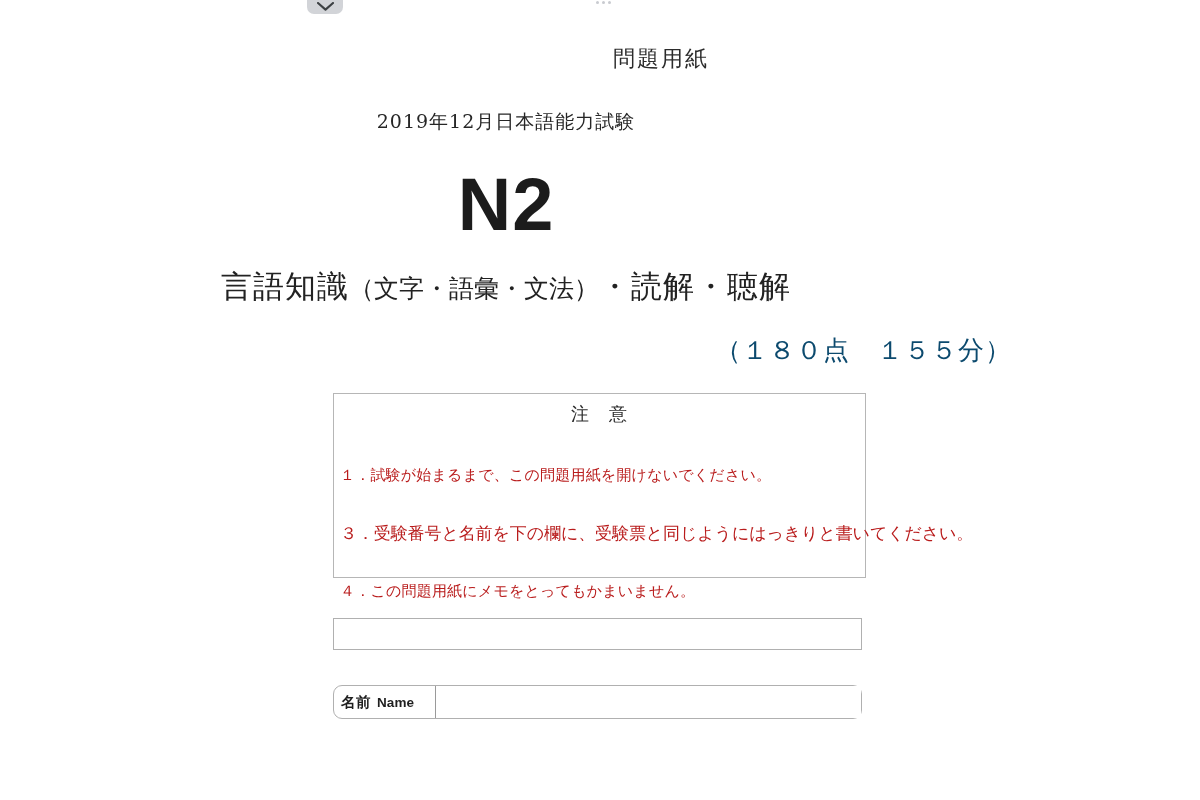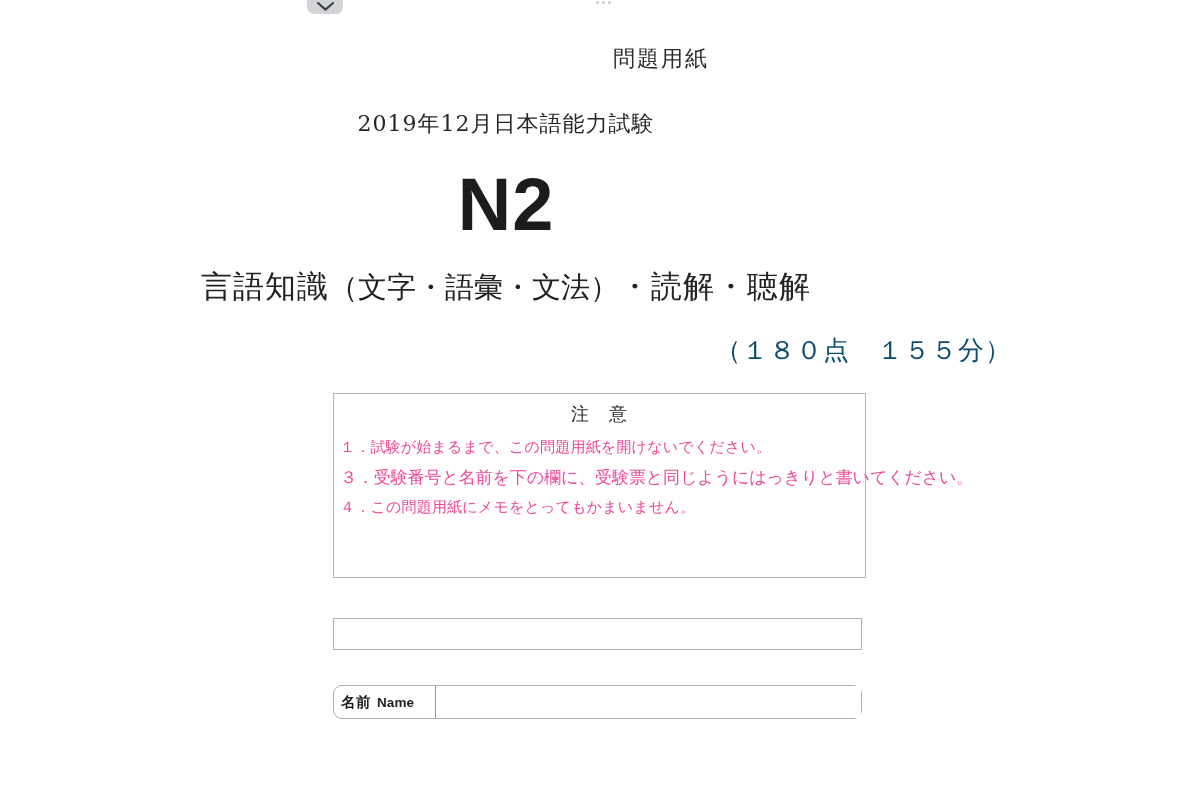--- a/index.html
+++ b/index.html
@@ -83,21 +83,21 @@
     font-size: 22px;
     letter-spacing: 2px;
     font-family: "DejaVu Serif", "Liberation Serif", serif;
     color: #2b2b2b;
   }
 
   #exam-date-title {
     left: 0; right: 0;
     top: 109px;
     text-align: center;
-    font-size: 22px;
+    font-size: 19px;
     letter-spacing: 1px;
     font-family: "DejaVu Serif", "Liberation Serif", serif;
     color: #262626;
   }
 
   #level-heading {
     left: 0; right: 0;
     top: 168px;
     text-align: center;
     font-size: 74px;
@@ -111,21 +111,21 @@
   #subject-line {
     left: 0; right: 0;
     top: 266px;
     text-align: center;
     font-size: 31px;
     letter-spacing: 1px;
     font-family: "DejaVu Serif", "Liberation Serif", serif;
     color: #222222;
   }
   #subject-line .paren-group {
-    font-size: 29px;
+    font-size: 25px;
     letter-spacing: 0px;
   }
 
   #score-time-line {
     left: 0; right: 0;
     top: 333px;
     text-align: right;
     font-size: 26px;
     letter-spacing: 1px;
     font-family: "DejaVu Serif", "Liberation Serif", serif;
@@ -156,23 +156,24 @@
   #notice-list {
     position: absolute;
     left: 6px;
     right: 4px;
     top: 38px;
   }
   .notice-item {
     font-size: 15px;
     line-height: 30px;
     white-space: nowrap;
-    color: #ec4899;
+    color: #b91c1c;
     font-family: "DejaVu Serif", "Liberation Serif", serif;
     letter-spacing: 0.2px;
+    margin-top: 28px;
   }
   .notice-item.compact {
     font-size: 17px;
     letter-spacing: -0.1px;
   }
 
   
   .field-row {
     position: absolute;
     border: 1px solid #b0b0b0;

